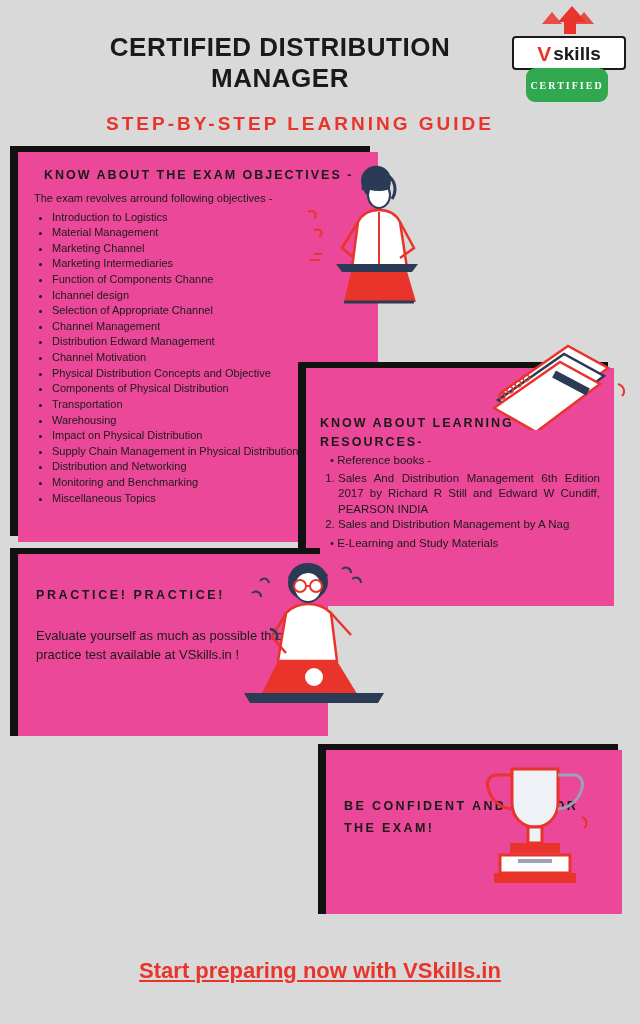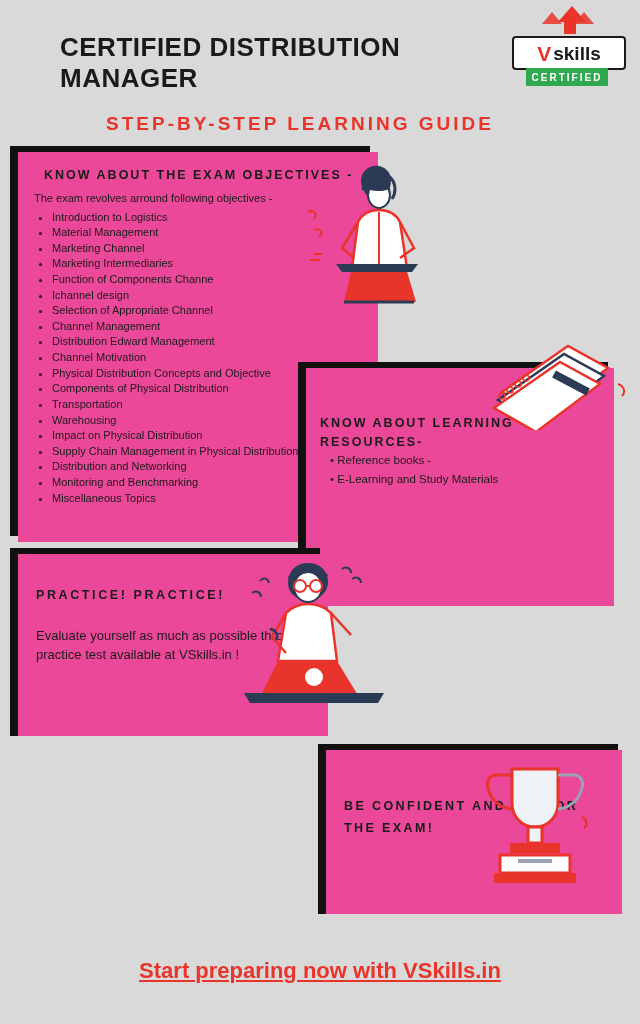--- a/index.html
+++ b/index.html
@@ -9,20 +9,21 @@
     font-family:"Liberation Sans", sans-serif;
     color:#1a1a1a;
     position:relative;
     overflow:hidden;
   }
   .page{position:relative;width:640px;height:1024px;}
 
   
   .title{
     position:absolute;left:60px;top:32px;width:440px;
+    text-align:center;
     font-size:26px;font-weight:bold;letter-spacing:0.5px;
     line-height:1.2;
     text-transform:uppercase;
   }
   .subtitle{
     position:absolute;left:40px;top:113px;width:520px;
     text-align:center;
     color:#e8342a;
     font-size:19px;font-weight:bold;letter-spacing:3px;
     text-transform:uppercase;
@@ -48,24 +49,24 @@
     border-bottom:12px solid #e8342a;opacity:.85;
   }
   .logo .namebox{
     position:absolute;left:0;top:30px;width:110px;height:30px;
     border:2px solid #1a1a1a;border-radius:4px;background:#fff;
     display:flex;align-items:center;justify-content:center;
   }
   .logo .vmark{color:#e8342a;font-weight:bold;font-size:21px;line-height:1;}
   .logo .skills{font-weight:bold;font-size:19px;line-height:1;margin-left:2px;}
   .logo .certified{
-    position:absolute;left:14px;top:62px;width:82px;height:18px;
-    background:#2fa84f;color:#fff;border-radius:1px;
+    position:absolute;left:14px;top:62px;width:82px;height:34px;
+    background:#2fa84f;color:#fff;border-radius:9px;
     font-size:10px;font-weight:bold;letter-spacing:2px;
-    display:flex;align-items:center;justify-content:center;
+    display:flex;align-items:center;justify-content:center;font-family:Liberation Serif, serif;
   }
 
   
   .card{position:absolute;background:#ec4899;}
   .shadow{position:absolute;background:#111;}
 
   .card h3{
     margin:0 0 6px 0;
     font-size:12.5px;font-weight:bold;letter-spacing:2px;
     text-transform:uppercase;line-height:1.5;
@@ -180,20 +181,24 @@
     <path d="M14 94h8M10 100h10" stroke="#e8342a" stroke-width="2"></path>
   </svg>
 
   <div class="shadow" id="shadow2"></div>
   <div class="card" id="card2">
     <h3>Know about learning resources-</h3>
     <div class="body">
       <div class="bullet">
         • <span>Reference books -</span>
       </div>
+      <ol>
+        <li>Sales And Distribution Management 6th Edition 2017 by Richard R Still and Edward W Cundiff, PEARSON INDIA</li>
+        <li>Sales and Distribution Management by A Nag</li>
+      </ol>
       <div class="bullet">
         • <span>E-Learning and Study Materials</span>
       </div>
     </div>
   </div>
 
   <svg class="ill" id="ill-books" viewBox="0 0 150 100">
     <path d="M22 62l66-46 40 22-64 48z" fill="#fff" stroke="#e8342a" stroke-width="2.5"></path>
     <path d="M18 70l66-46 40 22-64 48z" fill="#fff" stroke="#2b3a55" stroke-width="2.5"></path>
     <path d="M14 78l66-46 40 22-64 48z" fill="#fff" stroke="#e8342a" stroke-width="2.5"></path>

